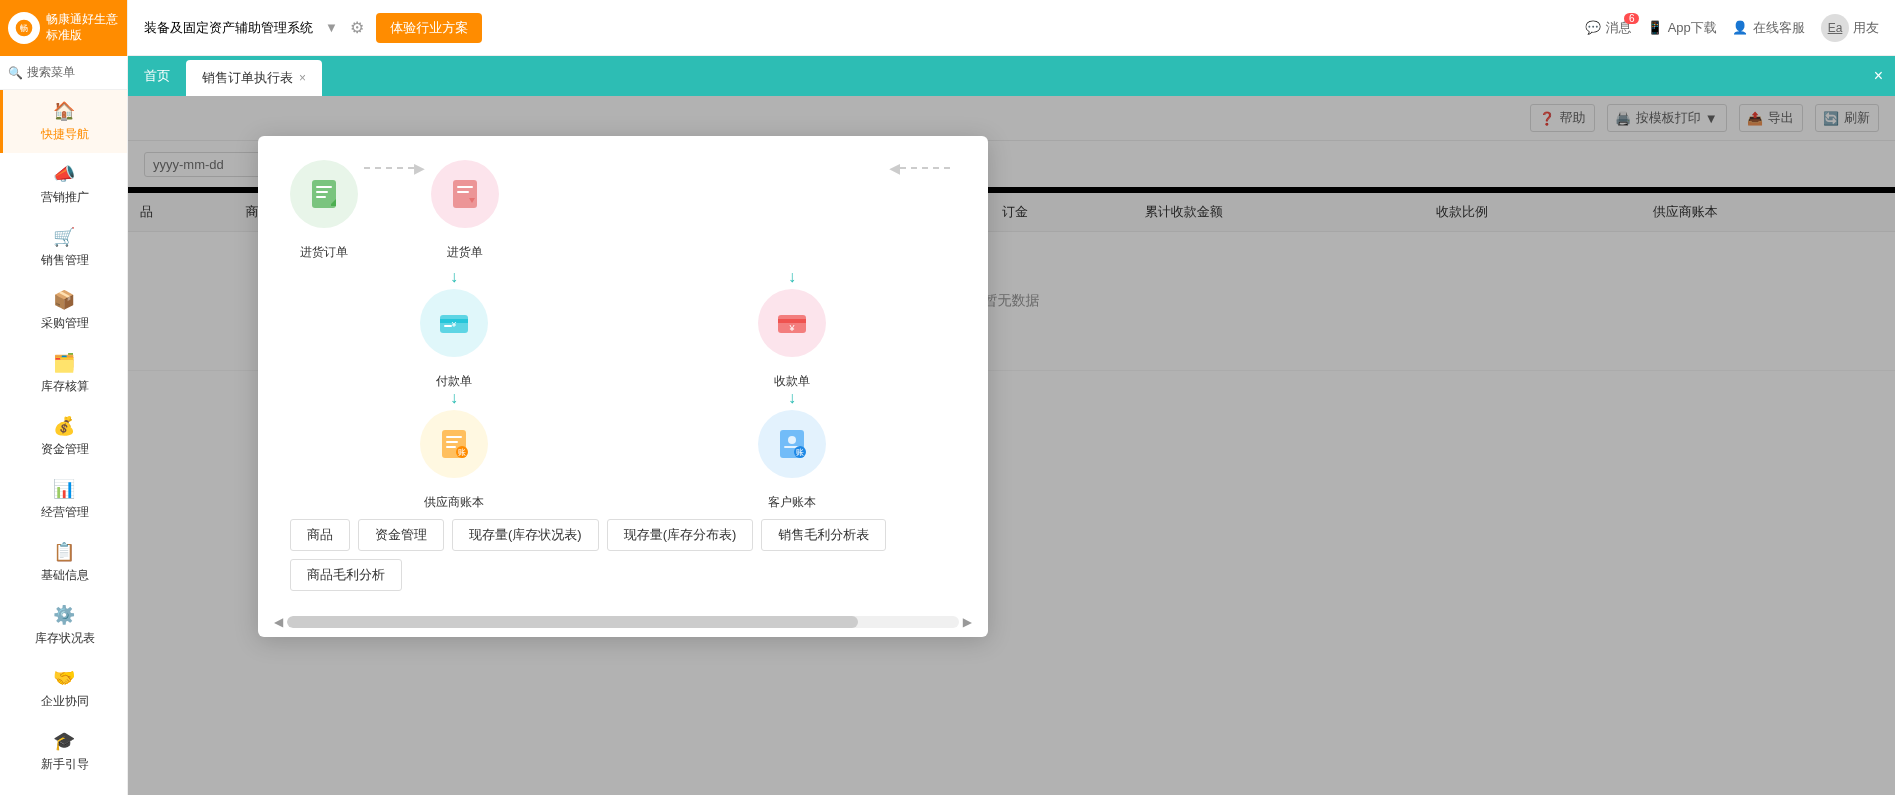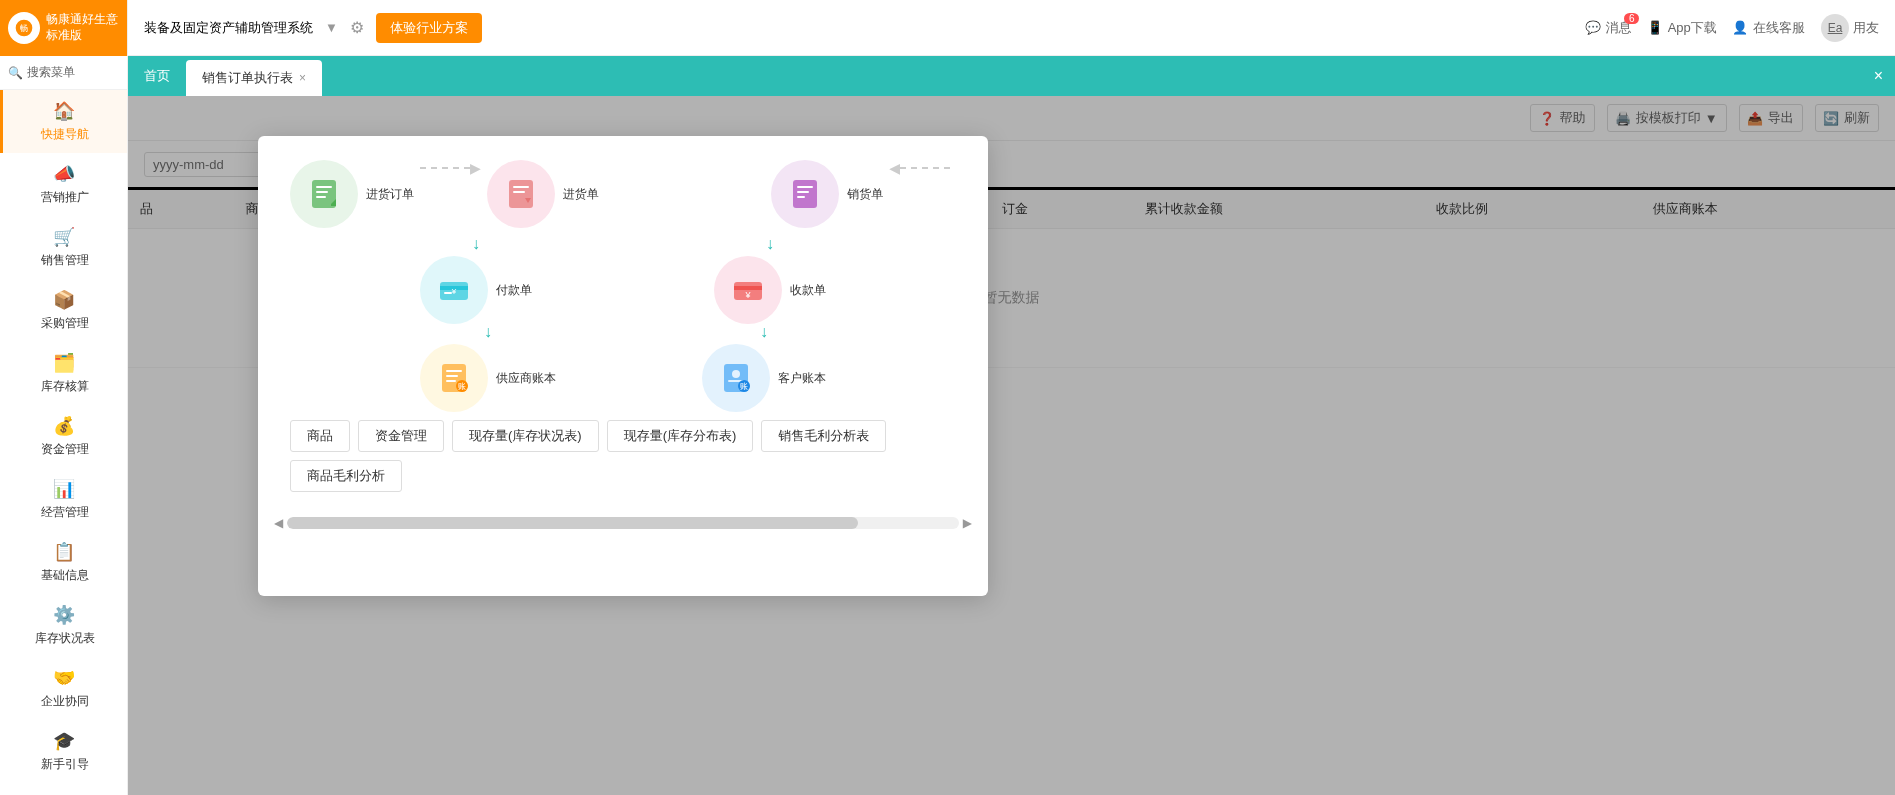--- a/index.html
+++ b/index.html
@@ -43,38 +43,38 @@
     .tabs-close-all { margin-left: auto; padding: 0 12px; color: #fff; cursor: pointer; font-size: 16px; }
 
     
     .content-area { flex: 1; background: #f0f2f5; position: relative; overflow: hidden; }
 
     
     .toolbar-row { background: #fff; padding: 8px 16px; display: flex; align-items: center; gap: 12px; border-bottom: 1px solid #eee; }
     .toolbar-btn { display: flex; align-items: center; gap: 4px; color: #666; cursor: pointer; font-size: 13px; padding: 4px 8px; border: 1px solid #ddd; border-radius: 3px; background: #fff; }
 
     
-    .filter-row { background: #fff; padding: 8px 16px; display: flex; align-items: center; gap: 11px; border-bottom: 3px solid #000000; flex-wrap: wrap; }
+    .filter-row { background: #fff; padding: 8px 16px; display: flex; align-items: center; gap: 11px; border-bottom: 6px solid #000000; flex-wrap: wrap; }
     .filter-item { display: flex; align-items: center; gap: 6px; }
     .filter-label { color: #666; font-size: 13px; }
     .filter-input { border: 1px solid #ddd; border-radius: 3px; padding: 4px 8px; font-size: 13px; color: #999; width: 140px; }
     .filter-select { border: 1px solid #ddd; border-radius: 3px; padding: 4px 8px; font-size: 13px; color: #666; }
     .filter-btn-query { background: #ff8c00; color: #fff; border: none; border-radius: 3px; padding: 5px 16px; cursor: pointer; font-size: 13px; }
     .filter-btn-set { background: #fff; color: #ff8c00; border: 1px solid #ff8c00; border-radius: 3px; padding: 5px 16px; cursor: pointer; font-size: 13px; }
     .more-conditions { color: #2dbdb4; cursor: pointer; font-size: 13px; }
     table { width: 100%; border-collapse: collapse; }
     th { background: #fafafa; border-bottom: 1px solid #eee; padding: 10px 12px; text-align: left; font-weight: 500; color: #333; font-size: 13px; white-space: nowrap; }
     td { padding: 10px 12px; border-bottom: 1px solid #f5f5f5; font-size: 13px; color: #333; }
     .empty-tip { text-align: center; color: #999; padding: 60px; font-size: 14px; }
 
     
     .modal-overlay { position: absolute; top: 0; left: 0; right: 0; bottom: 0; background: rgba(0,0,0,0.3); display: flex; align-items: flex-start; justify-content: flex-start; z-index: 100; }
     .modal { background: #fff; border-radius: 6px; width: 730px; min-height: 460px; position: absolute; top: 40px; left: 130px; box-shadow: 0 4px 24px rgba(0,0,0,0.18); overflow: hidden; }
     .modal-content { padding: 24px 32px 16px 32px; }
-    .flow-node { display: flex; flex-direction: row; align-items: center; gap: 8px; }
+    .flow-node { display: flex; flex-direction: column; align-items: center; gap: 16px; }
     .flow-circle { width: 68px; height: 68px; border-radius: 50%; display: flex; align-items: center; justify-content: center; font-size: 28px; }
     .flow-label { font-size: 12px; color: #333; text-align: center; }
 
     
     .circle-green { background: #e8f5e9; }
     .circle-red-light { background: #fce4ec; }
     .circle-purple { background: #f3e5f5; }
     .circle-orange { background: #fff3e0; }
     .circle-teal { background: #e0f7fa; }
     .circle-pink { background: #fce4ec; }
@@ -304,31 +304,20 @@
                       <rect x="10" y="10" width="16" height="2" rx="1" fill="#fff"></rect>
                       <rect x="10" y="15" width="12" height="2" rx="1" fill="#fff"></rect>
                       <path d="M22 22 L28 22 L25 27 Z" fill="#e57373"></path>
                     </svg>
                 </div>
                 <span class="flow-label">进货单</span>
               </div>
 
               <div style="flex:1;min-width:80px;"></div>
 
-              <div class="flow-node">
-                <div class="flow-circle circle-purple" style="width:68px;height:68px;border-radius:50%;display:flex;align-items:center;justify-content:center;">
-                  <svg width="36" height="36" viewBox="0 0 36 36">
-                      <rect x="6" y="4" width="24" height="28" rx="3" fill="#ab47bc" opacity="0.7"></rect>
-                      <rect x="10" y="10" width="16" height="2" rx="1" fill="#fff"></rect>
-                      <rect x="10" y="15" width="12" height="2" rx="1" fill="#fff"></rect>
-                      <rect x="10" y="20" width="8" height="2" rx="1" fill="#fff"></rect>
-                    </svg>
-                </div>
-                <span class="flow-label">销货单</span>
-              </div>
 
               <div style="display:flex;align-items:center;padding-bottom:28px;margin:0 6px;">
                 <span style="color:#ccc;font-size:14px;">◀</span>
                 <div style="width:50px;border-top:2px dashed #ccc;"></div>
               </div>
 
             </div>
 
             <div style="display:flex;align-items:flex-start;">
 

